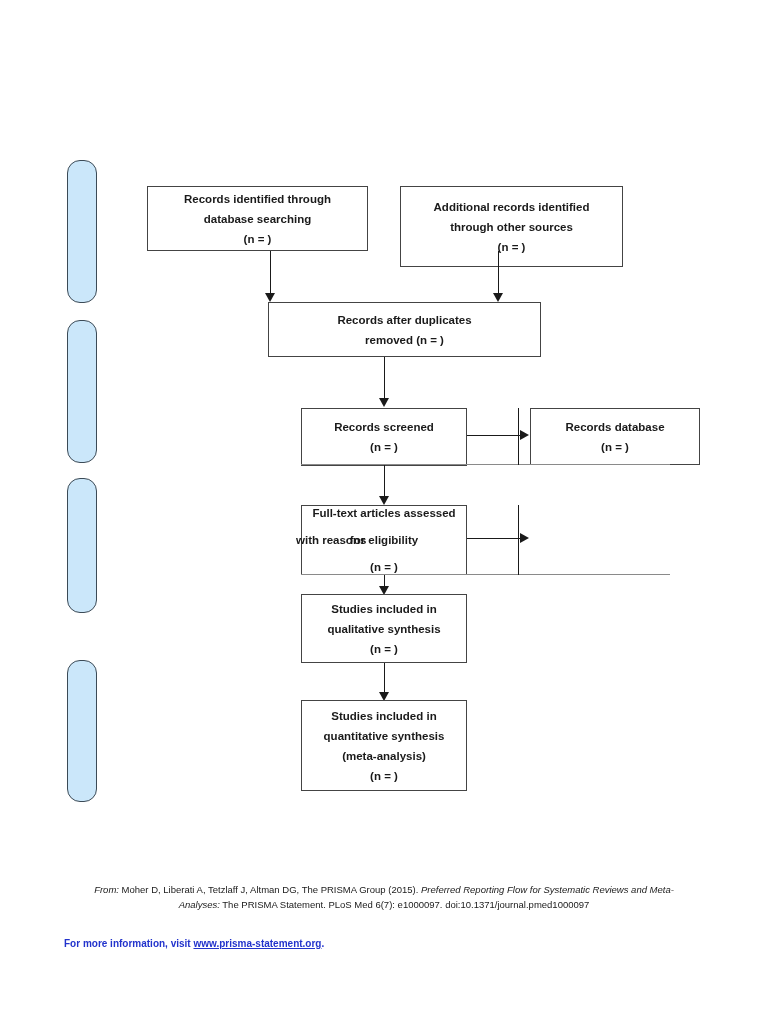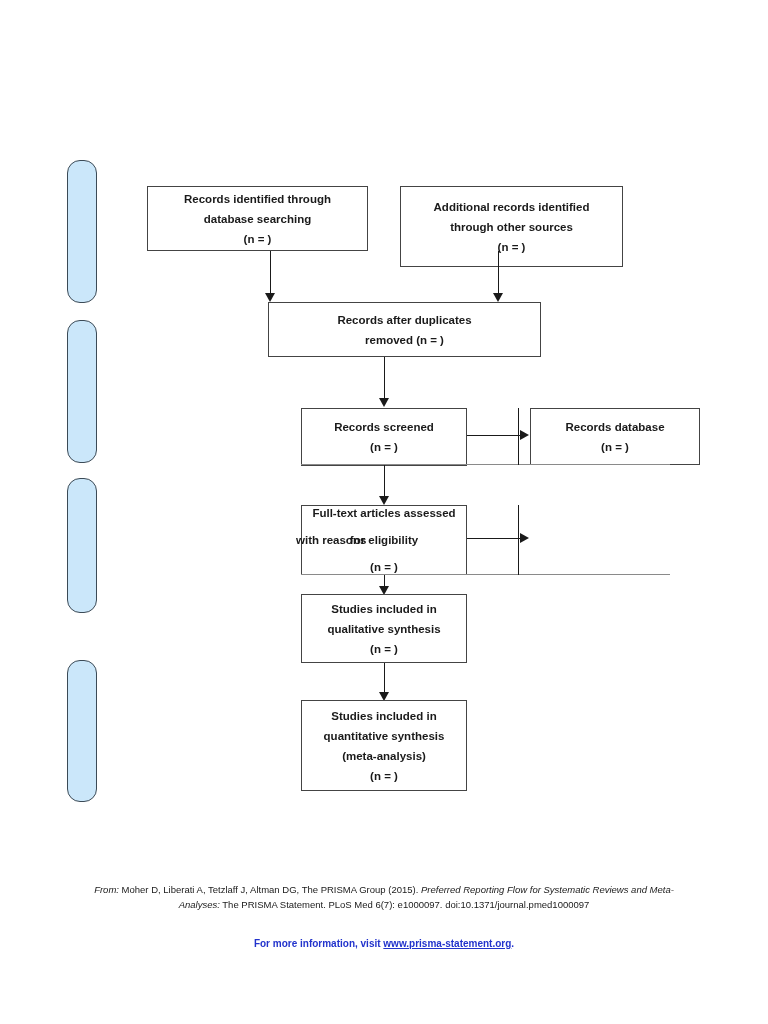--- a/index.html
+++ b/index.html
@@ -170,21 +170,20 @@
     font-size: 9.5px;
     line-height: 15px;
     color: #1a1a1a;
   }
   #footer .it { font-style: italic; margin-top: 28px; }
   #link-line {
     position: absolute;
     left: 64px;
     top: 938px;
     width: 640px;
-    text-align: center;
     font-size: 10px;
     font-weight: bold;
     color: #2233cc;
   }
   #link-line a, #link-line .url {
     color: #2233cc;
     text-decoration: underline;
   }
 </style>
 </head>

